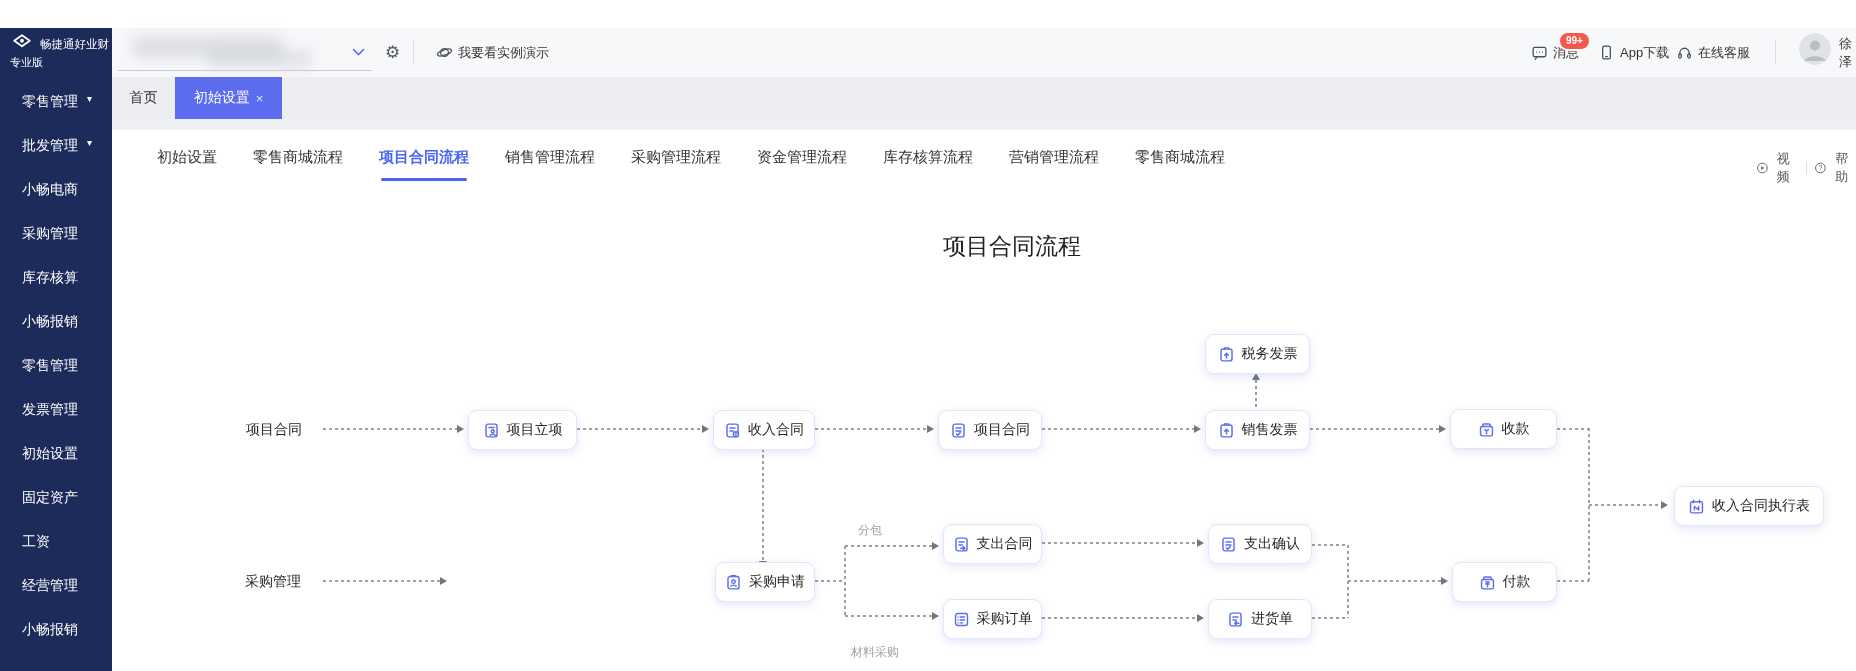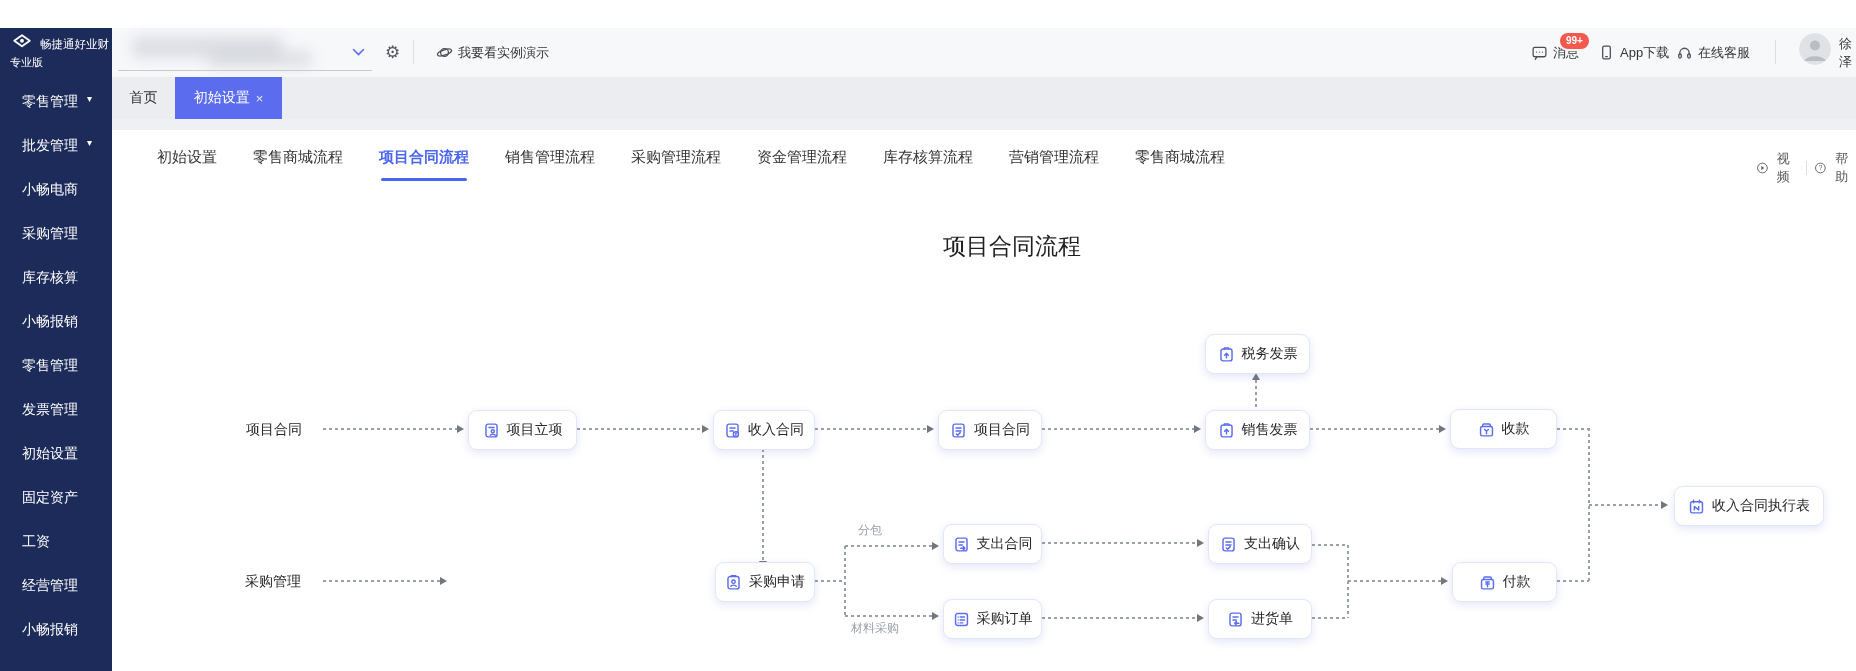--- a/index.html
+++ b/index.html
@@ -257,21 +257,21 @@
 <div class="hline" style="left:1348px;top:580px;width:95px"></div>
 <div class="ah-r" style="left:1441px;top:577px"></div>
 
 <div class="hline" style="left:1557px;top:428px;width:32px"></div>
 <div class="hline" style="left:1557px;top:580px;width:32px"></div>
 <div class="vline" style="left:1588px;top:428px;height:153px"></div>
 <div class="hline" style="left:1589px;top:504px;width:74px"></div>
 <div class="ah-r" style="left:1661px;top:501px"></div>
 
 <div class="elabel" style="left:858px;top:522px">分包</div>
-<div class="elabel" style="left:851px;top:620px">材料采购</div>
+<div class="elabel" style="left:851px;top:644px">材料采购</div>
 
 <div class="node" style="left:468px;top:410px;width:107px">
   <svg class="ni" viewBox="0 0 20 20">
       <rect x="3.5" y="2.5" width="13" height="15" rx="2.5"></rect>
       <path d="M7 6.5h6"></path>
       <circle cx="11.5" cy="11" r="1.8"></circle>
       <path d="M8.5 15.5c.5-1.6 5.5-1.6 6 0"></path>
     </svg>
   <span>项目立项</span>
 </div>

